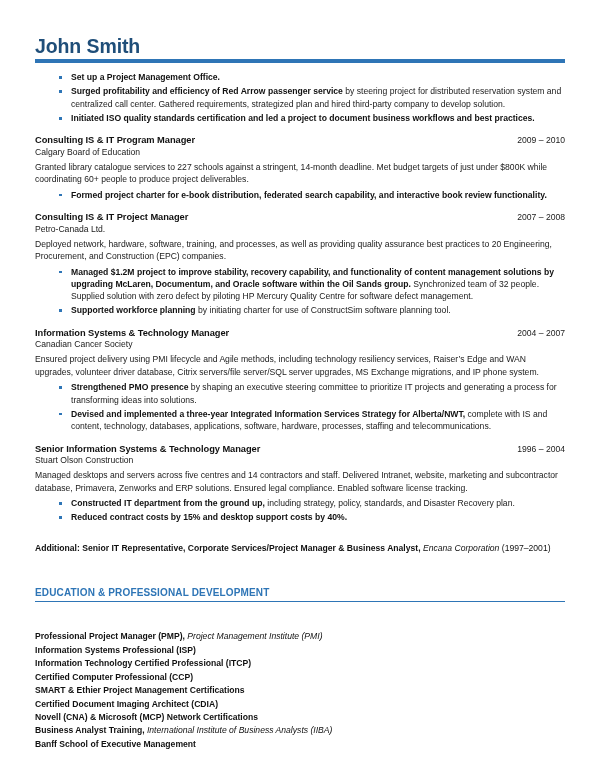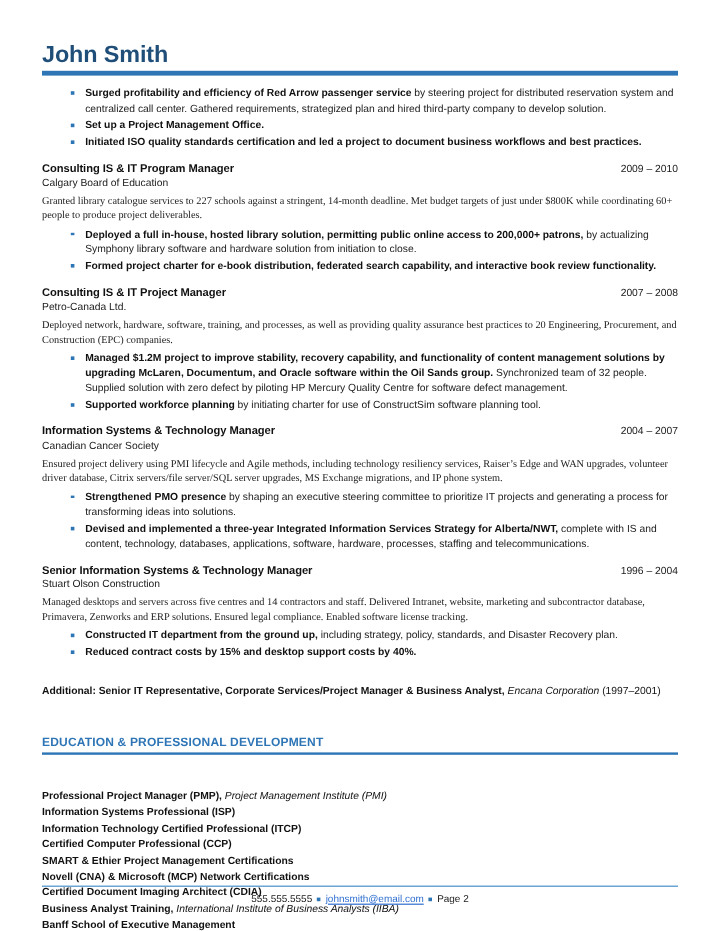--- a/index.html
+++ b/index.html
@@ -39,21 +39,20 @@
     height: 4px;
     background: #2E75B6;
     margin-top: 3px;
     margin-bottom: 8px;
   }
   .para {
     font-size: 8.6px;
     line-height: 1.45;
     color: #202020;
     margin: 4px 0 3px 0;
-    font-family: Liberation Serif, serif;
   }
 
   
   ul.bullets {
     list-style: none;
     margin: 2px 0 0 0;
     padding: 0 0 0 23px;
   }
   ul.bullets > li {
     position: relative;
@@ -171,35 +170,34 @@
 <body>
 
 <div class="page">
 
   <div class="name-header">
     <div class="name">John Smith</div>
     <div class="name-rule"></div>
   </div>
 
   <ul class="bullets" id="top-bullets">
+      <li><span class="b">Set up a Project Management Office.</span></li>
       <li><span class="b">Surged profitability and efficiency of Red Arrow passenger service</span><span> by steering project for distributed reservation system and centralized call center. Gathered requirements, strategized plan and hired third-party company to develop solution.</span></li>
-      <li><span class="b">Set up a Project Management Office.</span></li>
       <li><span class="b">Initiated ISO quality standards certification and led a project to document business workflows and best practices.</span></li>
     </ul>
 
   <div id="jobs-container">
       <div class="job">
         <div class="job-head">
           <div class="job-title">Consulting IS &amp; IT Program Manager</div>
           <div class="job-dates">2009 – 2010</div>
         </div>
         <div class="job-company">Calgary Board of Education</div>
         <div class="para">Granted library catalogue services to 227 schools against a stringent, 14-month deadline. Met budget targets of just under $800K while coordinating 60+ people to produce project deliverables.</div>
         <ul class="bullets">
-          <li><span class="b">Deployed a full in-house, hosted library solution, permitting public online access to 200,000+ patrons,</span><span> by actualizing Symphony library software and hardware solution from initiation to close.</span></li>
           <li><span class="b">Formed project charter for e-book distribution, federated search capability, and interactive book review functionality.</span></li>
         </ul>
       </div>
       <div class="job">
         <div class="job-head">
           <div class="job-title">Consulting IS &amp; IT Project Manager</div>
           <div class="job-dates">2007 – 2008</div>
         </div>
         <div class="job-company">Petro-Canada Ltd.</div>
         <div class="para">Deployed network, hardware, software, training, and processes, as well as providing quality assurance best practices to 20 Engineering, Procurement, and Construction (EPC) companies.</div>
@@ -240,27 +238,21 @@
 
   <div class="section">
     <div class="section-title">EDUCATION &amp; PROFESSIONAL DEVELOPMENT</div>
     <div class="section-rule"></div>
     <div class="edu-list" id="edu-container">
         <div class="edu-item"><span class="b">Professional Project Manager (PMP),</span><span class="i"> Project Management Institute (PMI)</span></div>
         <div class="edu-item"><span class="b">Information Systems Professional (ISP)</span></div>
         <div class="edu-item"><span class="b">Information Technology Certified Professional (ITCP)</span></div>
         <div class="edu-item"><span class="b">Certified Computer Professional (CCP)</span></div>
         <div class="edu-item"><span class="b">SMART &amp; Ethier Project Management Certifications</span></div>
+        <div class="edu-item"><span class="b">Certified Document Imaging Architect (CDIA)</span></div>
         <div class="edu-item"><span class="b">Novell (CNA) &amp; Microsoft (MCP) Network Certifications</span></div>
-        <div class="edu-item"><span class="b">Certified Document Imaging Architect (CDIA)</span></div>
         <div class="edu-item"><span class="b">Business Analyst Training,</span><span class="i"> International Institute of Business Analysts (IIBA)</span></div>
         <div class="edu-item"><span class="b">Banff School of Executive Management</span></div>
       </div>
   </div>
 
-  <div class="footer">
-    <div class="footer-rule"></div>
-    <div class="footer-line">
-      <span>555.555.5555</span><span class="sep-square"></span><a class="email-link" href="#">johnsmith@email.com</a><span class="sep-square"></span><span>Page 2</span>
-    </div>
-  </div>
 
 </div>
 
 </body></html>

